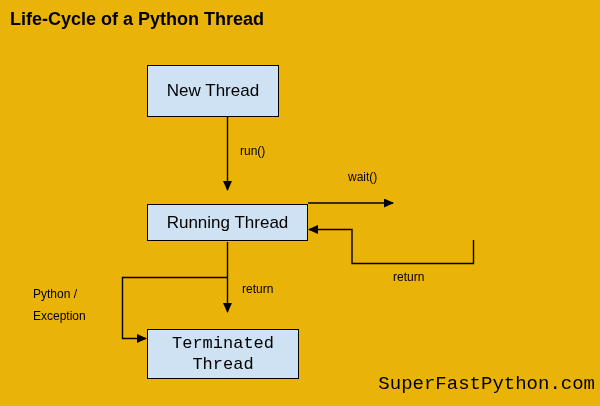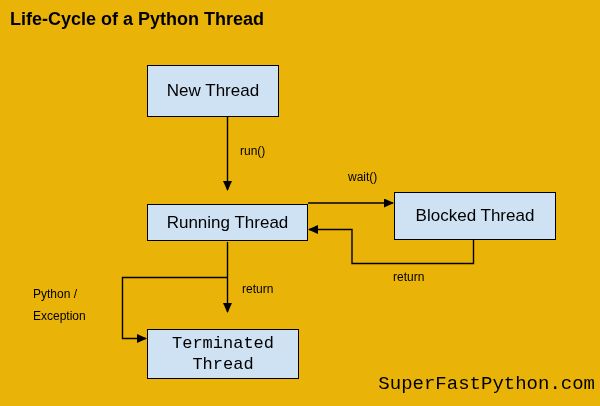--- a/index.html
+++ b/index.html
@@ -97,23 +97,20 @@
   </svg>
 
   <div class="node node-new">
     <span class="node-label">New Thread</span>
   </div>
 
   <div class="node node-running">
     <span class="node-label">Running Thread</span>
   </div>
 
-  <div class="node node-blocked">
-    <span class="node-label">Blocked Thread</span>
-  </div>
 
   <div class="node node-terminated">
     <span class="node-label">Terminated Thread</span>
   </div>
 
   <div class="edge-label label-run">run()</div>
   <div class="edge-label label-wait">wait()</div>
   <div class="edge-label label-return-rt">return</div>
   <div class="edge-label label-return-dn">return</div>
 

